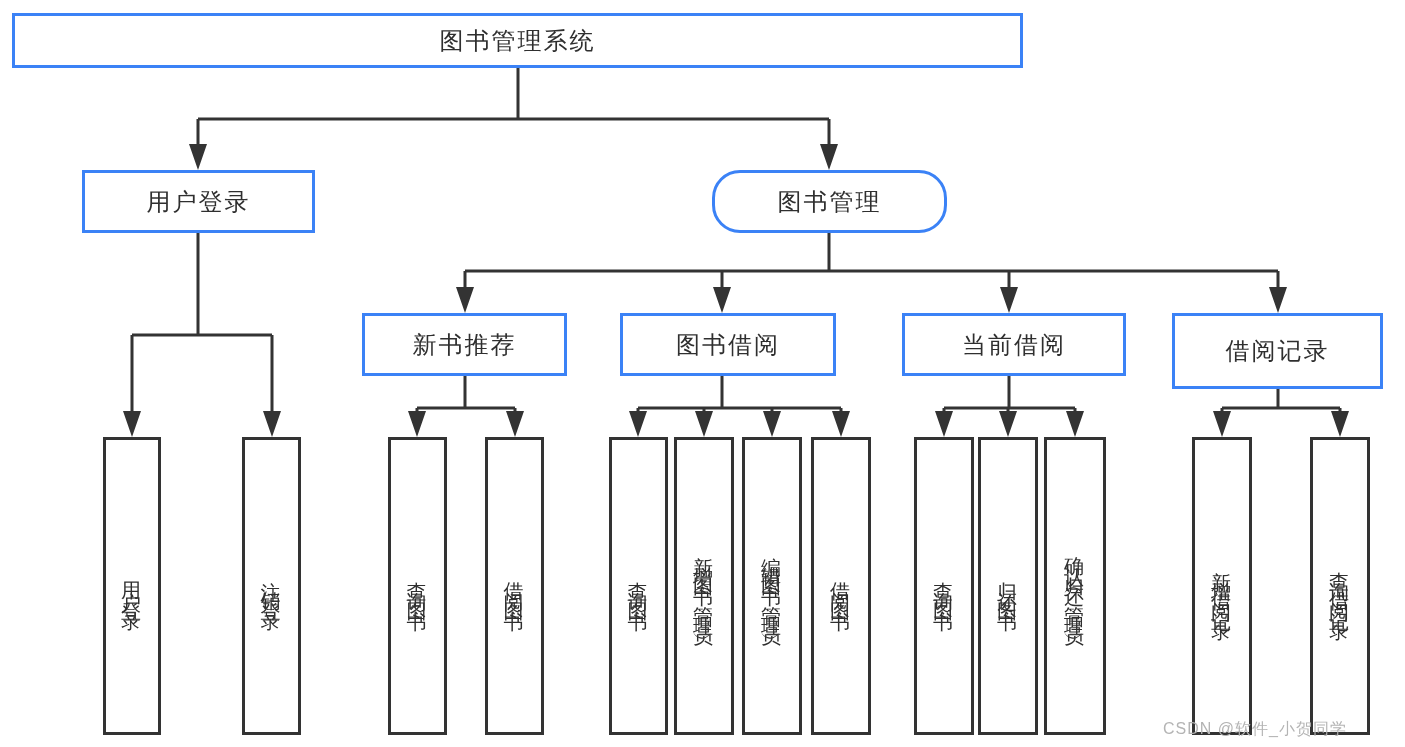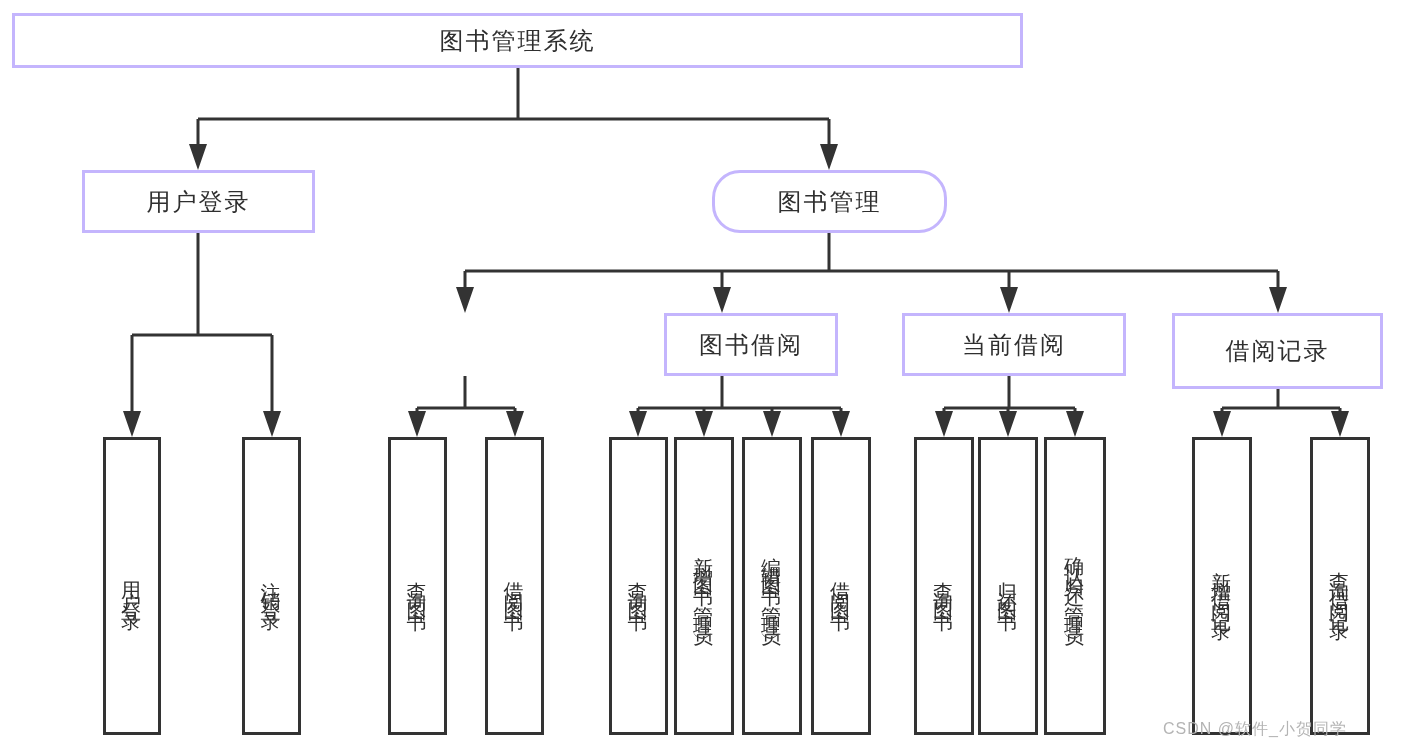--- a/index.html
+++ b/index.html
@@ -18,21 +18,21 @@
   #connectors {
     position: absolute;
     left: 0;
     top: 0;
     z-index: 1;
   }
   .hbox {
     position: absolute;
     box-sizing: border-box;
     background: #ffffff;
-    border: 3px solid #c4b5fd;
+    border: 3px solid #3b82f6;
     display: flex;
     align-items: center;
     justify-content: center;
     font-size: 24px;
     letter-spacing: 2px;
     color: #2f2f2f;
     z-index: 2;
     white-space: nowrap;
   }
   .vbox {
@@ -99,21 +99,22 @@
              M1066 411 H1084 L1075 437 Z
              M1213 411 H1231 L1222 437 Z
              M1331 411 H1349 L1340 437 Z"></path>
   </svg>
 
   <div class="hbox" style="left:12px; top:13px; width:1011px; height:55px;">图书管理系统</div>
 
   <div class="hbox" style="left:82px; top:170px; width:233px; height:63px;">用户登录</div>
   <div class="hbox" style="left:712px; top:170px; width:235px; height:63px;border-radius:28px;">图书管理</div>
 
-  <div class="hbox" style="left:620px; top:313px; width:174px; height:63px;margin-left:44px;">图书借阅</div>
+  <div class="hbox" style="left:362px; top:313px; width:205px; height:63px;">新书推荐</div>
+  <div class="hbox" style="left:620px; top:313px; width:216px; height:63px;">图书借阅</div>
   <div class="hbox" style="left:902px; top:313px; width:224px; height:63px;">当前借阅</div>
   <div class="hbox" style="left:1172px; top:313px; width:211px; height:76px;">借阅记录</div>
 
   <div class="vbox" style="left:103px; width:58px;">用户登录</div>
   <div class="vbox" style="left:242px; width:59px;">注销登录</div>
 
   <div class="vbox" style="left:388px; width:59px;">查询图书</div>
   <div class="vbox" style="left:485px; width:59px;">借阅图书</div>
 
   <div class="vbox" style="left:609px; width:59px;">查询图书</div>

